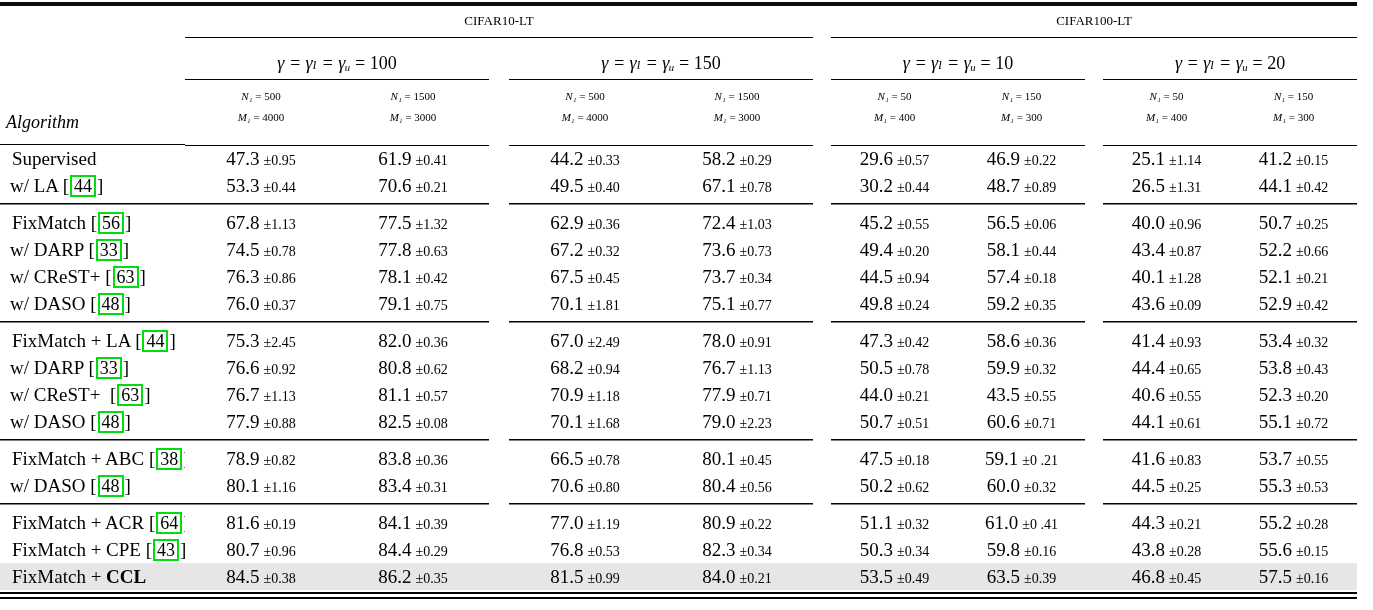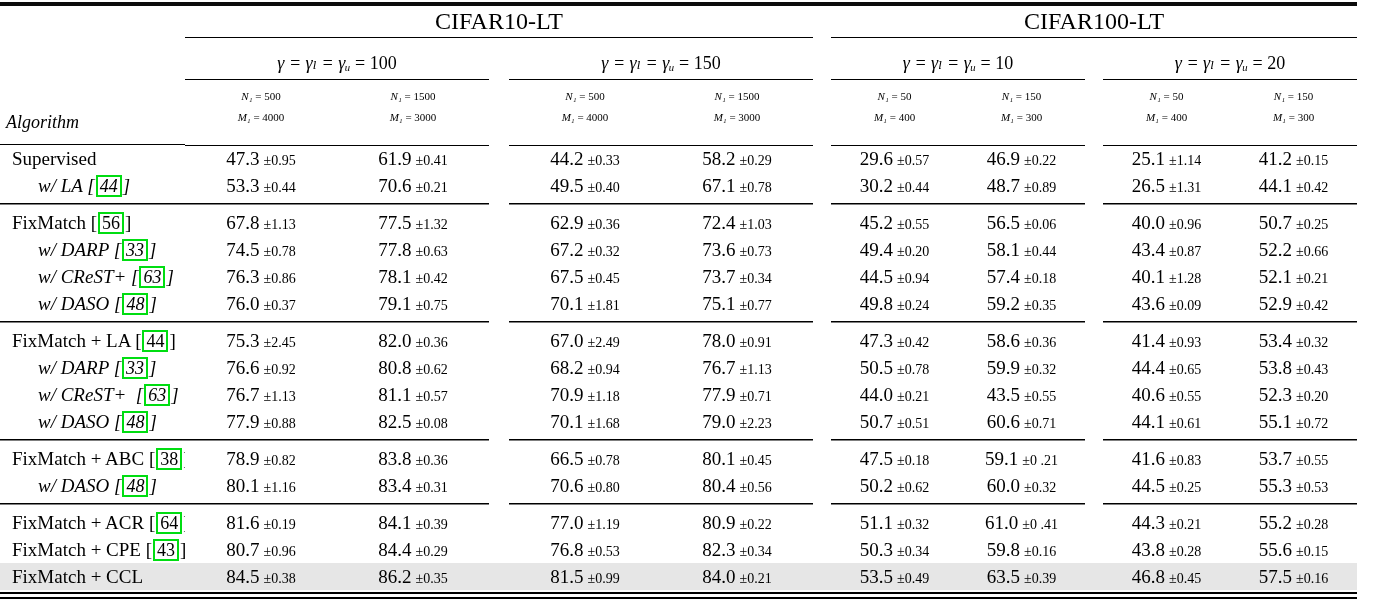--- a/index.html
+++ b/index.html
@@ -13,49 +13,49 @@
 
   
   col.cw-alg { width:185px; }
   col.cw-a   { width:152px; }
   col.cw-b   { width:127px; }
   col.cw-g20 { width:20px; }
   col.cw-g18 { width:18px; }
 
   
   tr.hrowA { height:33px; }
-  .dsh { font-size:24px; border-bottom:1.5px solid #000; }
+  .dsh { font-size:13px; border-bottom:1.5px solid #000; }
   tr.hrowB { height:42px; }
   .gmh { font-size:18px; border-bottom:1.5px solid #000; vertical-align:bottom; padding-bottom:5px; }
   .mi  { font-style:italic; }
   tr.hrowC { height:66px; }
   .nmh { font-size:11px; line-height:21px; border-bottom:1.5px solid #000;
          vertical-align:top; padding-top:6px; }
   .alg-head { text-align:left; padding-left:6px; font-size:18px; vertical-align:bottom;
               padding-bottom:12px;
               background:linear-gradient(#000,#000) left bottom / 186px 1.5px no-repeat;font-style:italic; }
 
   
   tbody tr.datarow { height:27px; }
   td.val { font-size:19px; white-space:nowrap; }
   td.val .std { font-size:14px; margin-left:4px; }
   td.algc { text-align:left; padding-left:12px; font-size:19px; white-space:pre; }
-  td.algc.ind { padding-left:38px;font-style:italic; }
+  td.algc.ind { padding-left:10px; }
   .cite-box { display:inline-block; border:2px solid #00dd11; padding:0 2px; margin:0 1px;
               font-size:18px; line-height:18px; }
 
   
   tr.sep { height:10px; }
   tr.sep td.seg { background:linear-gradient(#000,#000) 0 4px / 100% 1.5px no-repeat; }
   tr.sep td.seg-alg { background:linear-gradient(#000,#000) 0 4px / 186px 1.5px no-repeat; }
 
   
   tr.hl td { background-color:#e6e6e6; }
   tr.hl td.val .mean { font-weight:400; }
-  tr.hl b { font-weight:400; }
+  tr.hl b { font-weight:700; }
 
   .bottomrule { width:1357px; height:3px; margin-top:2px;
                 border-top:2px solid #000; border-bottom:2.5px solid #000; }
 </style>
 </head>
 <body>
 
 <div class="page">
   <table class="results">
     <colgroup>

